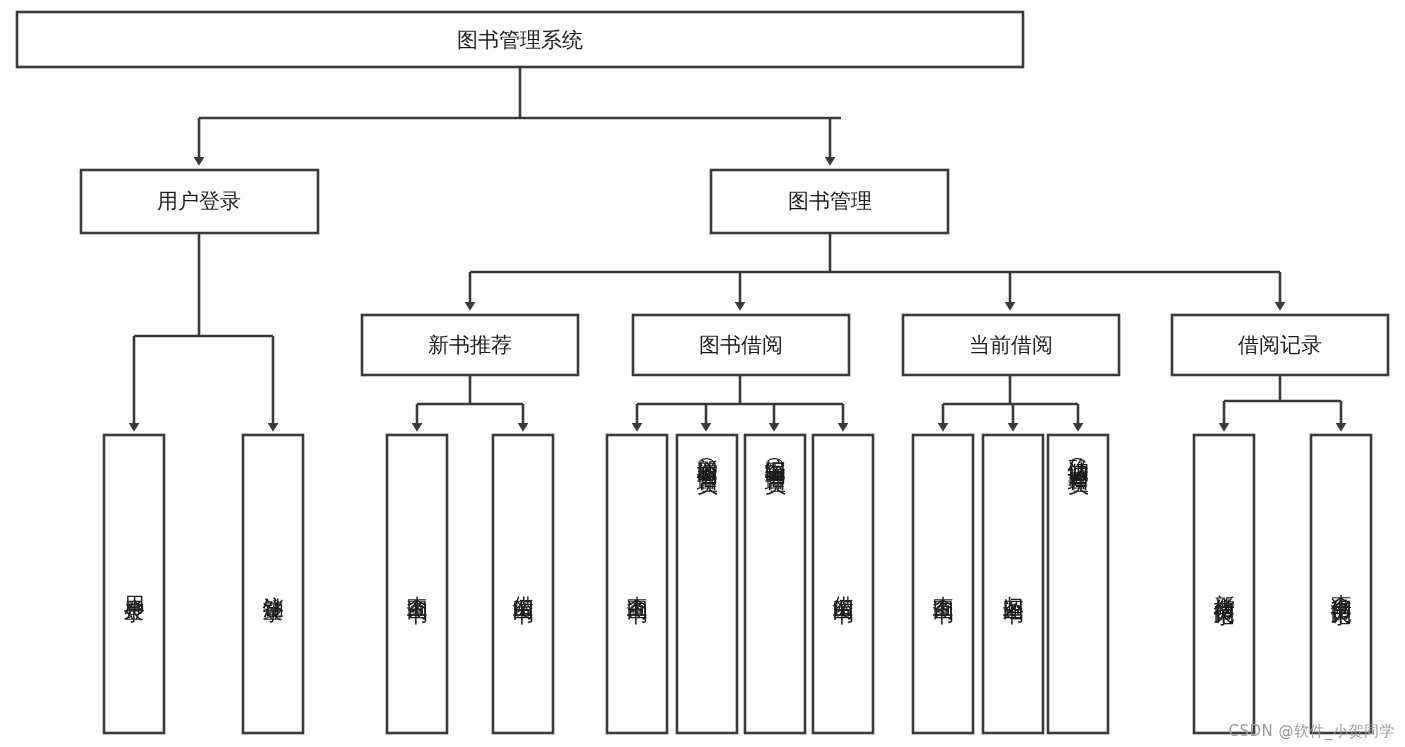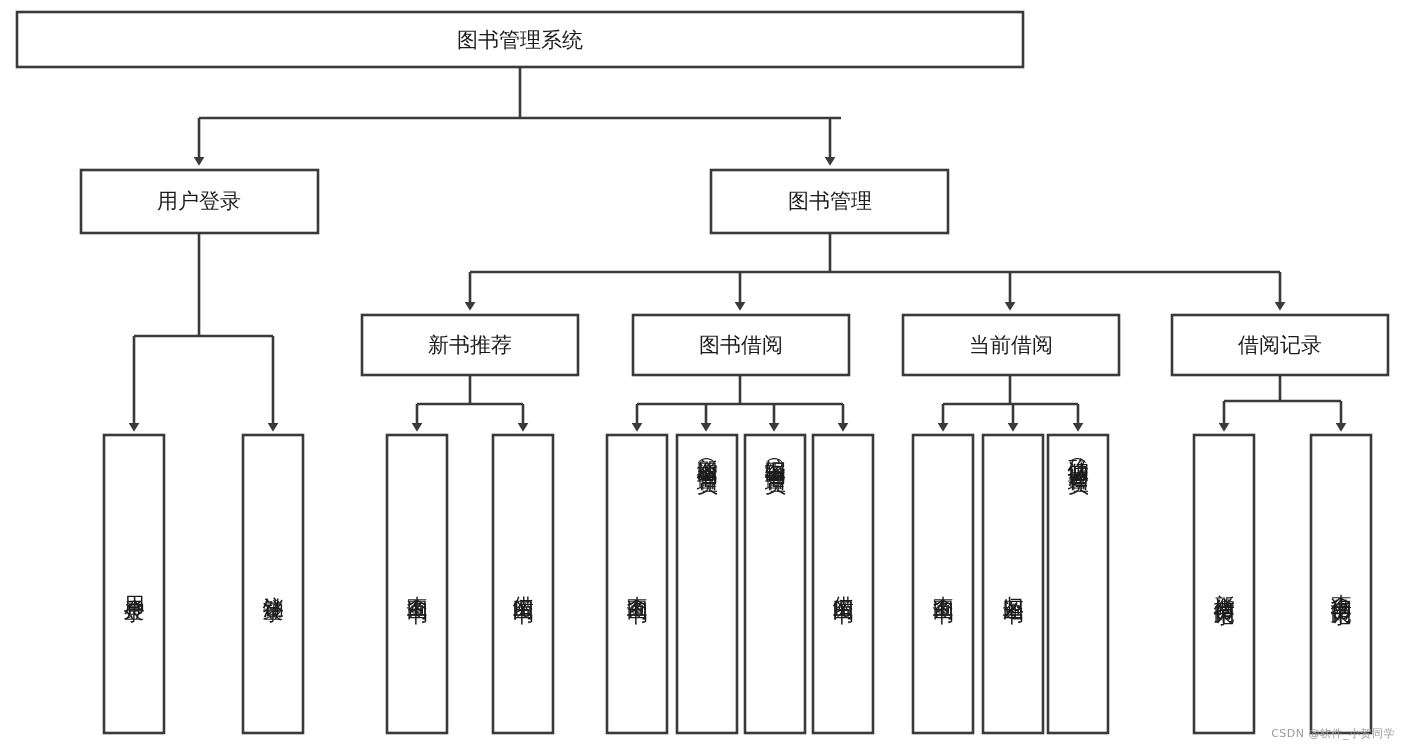--- a/index.html
+++ b/index.html
@@ -68,21 +68,21 @@
     letter-spacing: 2.5px;
     color: #1c1c1c;
     white-space: nowrap;
     text-align: center;
   }
   .watermark {
     position: absolute;
     right: 10px;
     bottom: 6px;
     font-family: "DejaVu Sans", "Liberation Sans", sans-serif;
-    font-size: 11px;
+    font-size: 15px;
     color: #9b9b9b;
     letter-spacing: 0.5px;
     white-space: nowrap;
   }
 </style>
 </head>
 <body>
 
 <div id="diagram-root">
 

